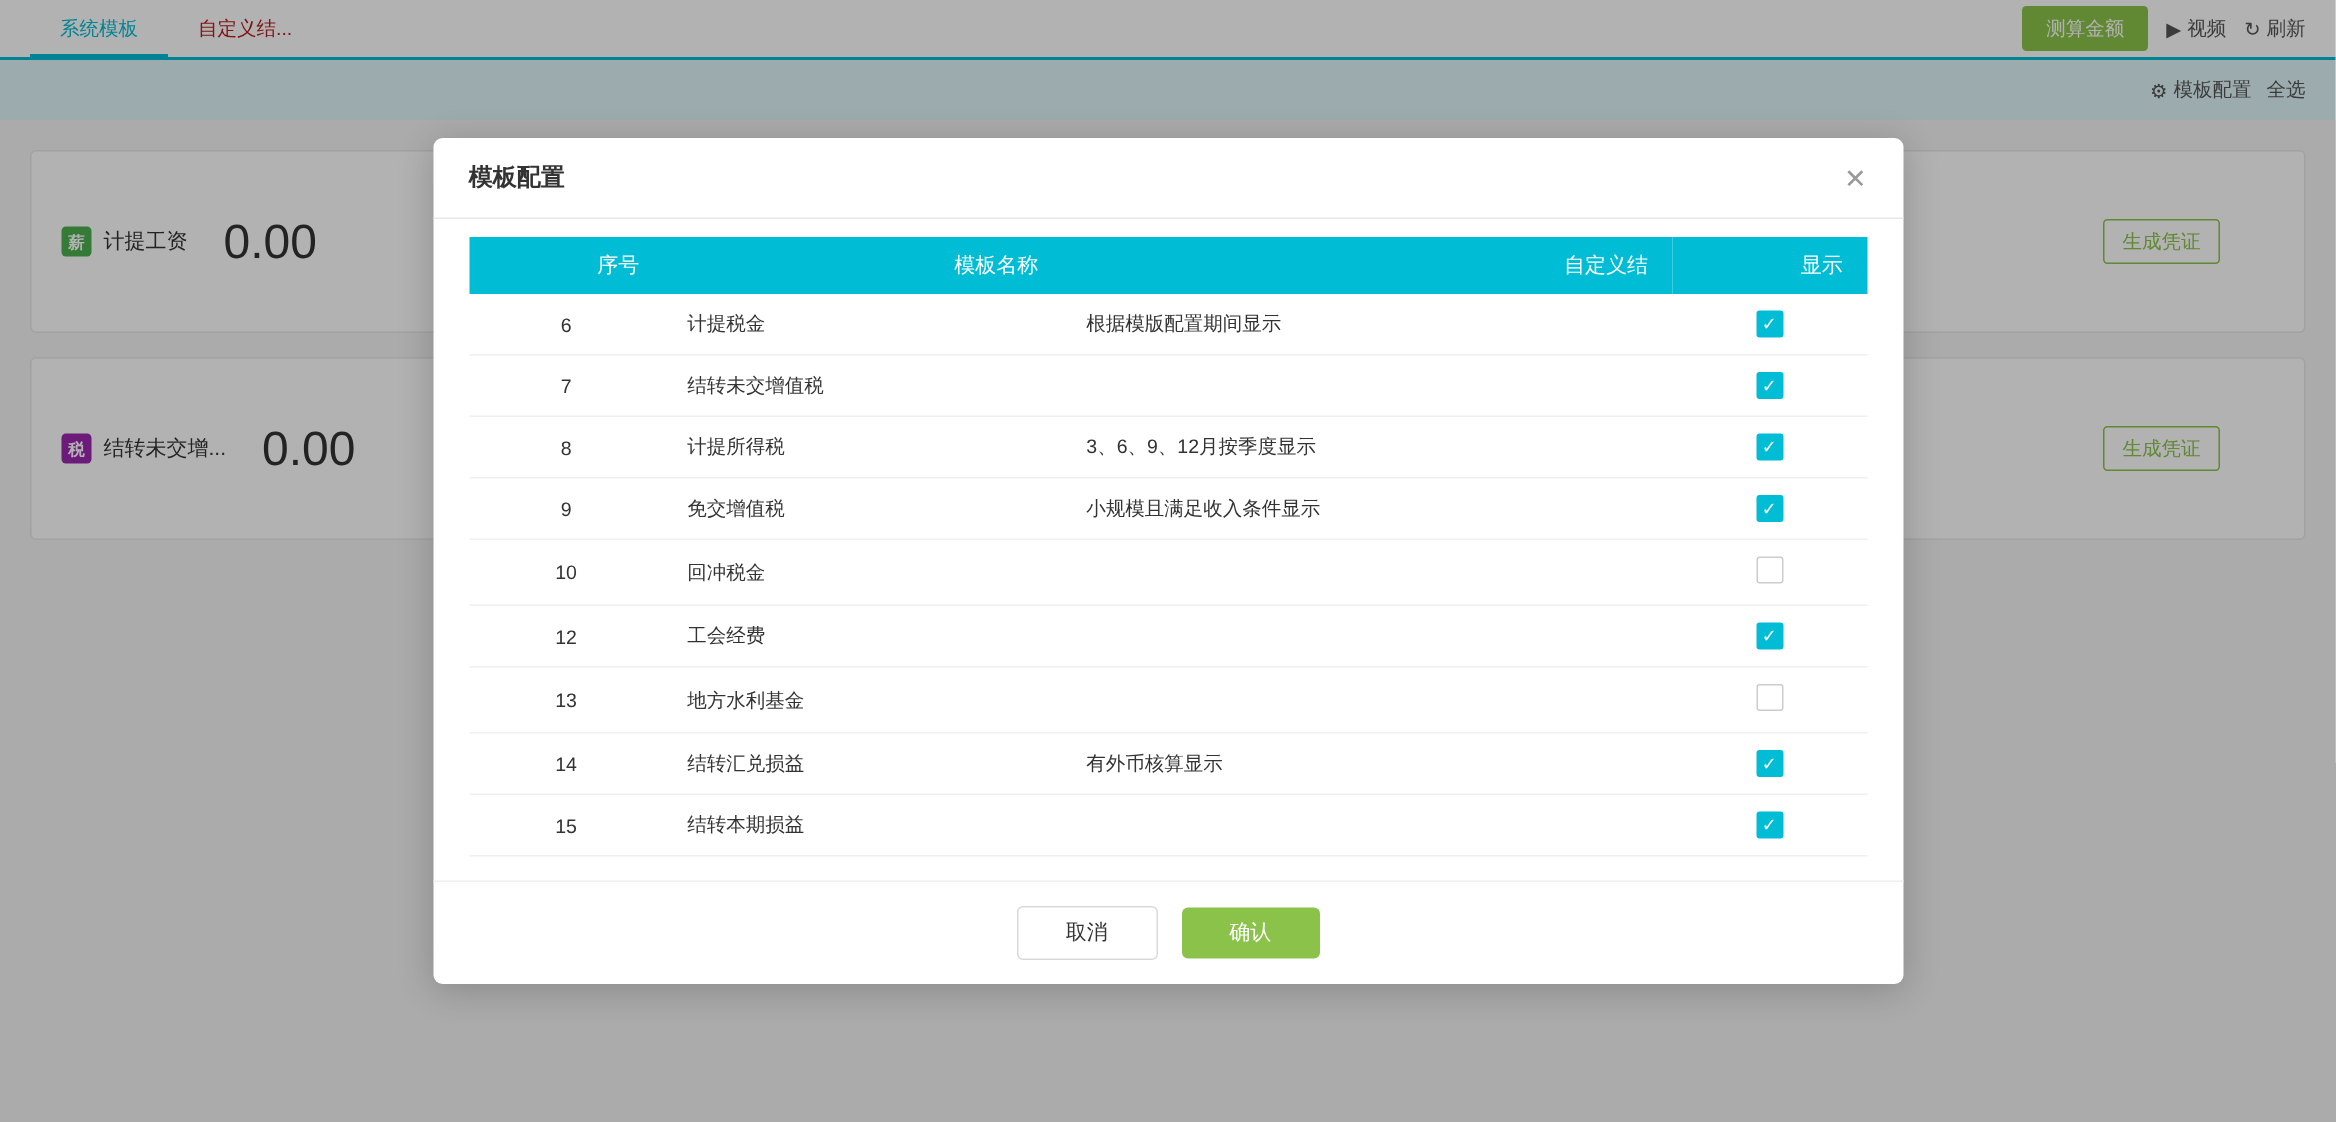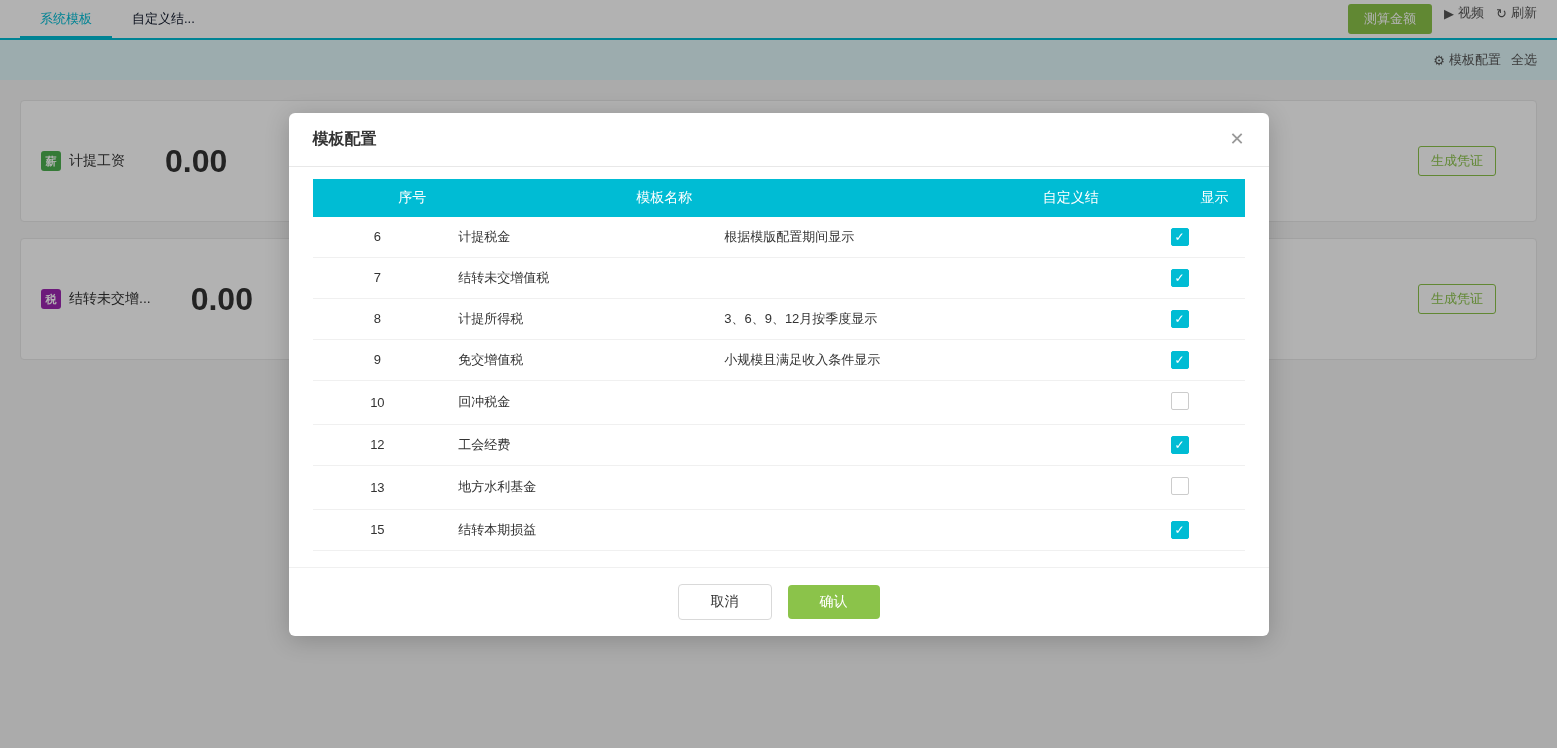--- a/index.html
+++ b/index.html
@@ -45,21 +45,21 @@
       align-items: center;
       padding: 0 20px;
       border-bottom: 2px solid #00bcd4;
       height: 40px;
       gap: 0;
     }
     .tab-item {
       padding: 8px 20px;
       font-size: 13px;
       cursor: pointer;
-      color: #0f172a;
+      color: #b91c1c;
       border-bottom: 2px solid transparent;
       margin-bottom: -2px;
     }
     .tab-item.active {
       color: #00bcd4;
       border-bottom: 2px solid #00bcd4;
     }
 
     
     .action-bar {
@@ -115,23 +115,22 @@
       justify-content: center;
       font-size: 11px;
       font-weight: bold;
     }
 
     .icon-green { background: #4caf50; color: #fff; }
     .icon-purple { background: #9c27b0; color: #fff; }
 
     .amount-display {
       font-size: 32px;
-      font-weight: bold;
+      font-weight: normal;
       color: #333;
-      margin-left: 16px;
     }
 
     .gear-icon {
       color: #999;
       font-size: 16px;
       cursor: pointer;
       position: absolute;
       right: 60px;
       top: 50%;
       transform: translateY(-50%);
@@ -139,21 +138,21 @@
 
     .gen-btn {
       background: #fff;
       color: #8bc34a;
       border: 1px solid #8bc34a;
       padding: 5px 12px;
       border-radius: 3px;
       cursor: pointer;
       font-size: 13px;
       position: absolute;
-      right: 20px;
+      right: 36px;
       top: 50%;
       transform: translateY(-50%);
     }
 
     .card-row {
       position: relative;
       min-height: 80px;
       display: flex;
       align-items: center;
     }
@@ -310,21 +309,21 @@
 </head>
 <body>
 
 <div class="bg-page">
 
 
   <div class="tab-bar">
     <div class="tab-item active">系统模板</div>
     <div class="tab-item">自定义结...</div>
 
-    <div style="margin-left: auto; display: flex; align-items: flex-start; gap: 12px;">
+    <div style="margin-left: auto; display: flex; align-items: center; gap: 12px;">
       <button class="btn-calc">测算金额</button>
       <span class="action-link">
         <span>▶</span>
         <span>视频</span>
       </span>
       <span class="action-link">
         <span>↻</span>
         <span>刷新</span>
       </span>
     </div>
@@ -422,20 +421,26 @@
                 <td></td>
                 <td style="text-align: center;"><div class="custom-checkbox checked">✓</div></td>
               </tr>
               <tr>
                 <td>13</td>
                 <td>地方水利基金</td>
                 <td></td>
                 <td style="text-align: center;"><div class="custom-checkbox"></div></td>
               </tr>
               <tr>
+                <td>14</td>
+                <td>结转汇兑损益</td>
+                <td>有外币核算显示</td>
+                <td style="text-align: center;"><div class="custom-checkbox checked">✓</div></td>
+              </tr>
+              <tr>
                 <td>15</td>
                 <td>结转本期损益</td>
                 <td></td>
                 <td style="text-align: center;"><div class="custom-checkbox checked">✓</div></td>
               </tr>
             </tbody>
         </table>
       </div>
 
       <div class="modal-footer">

